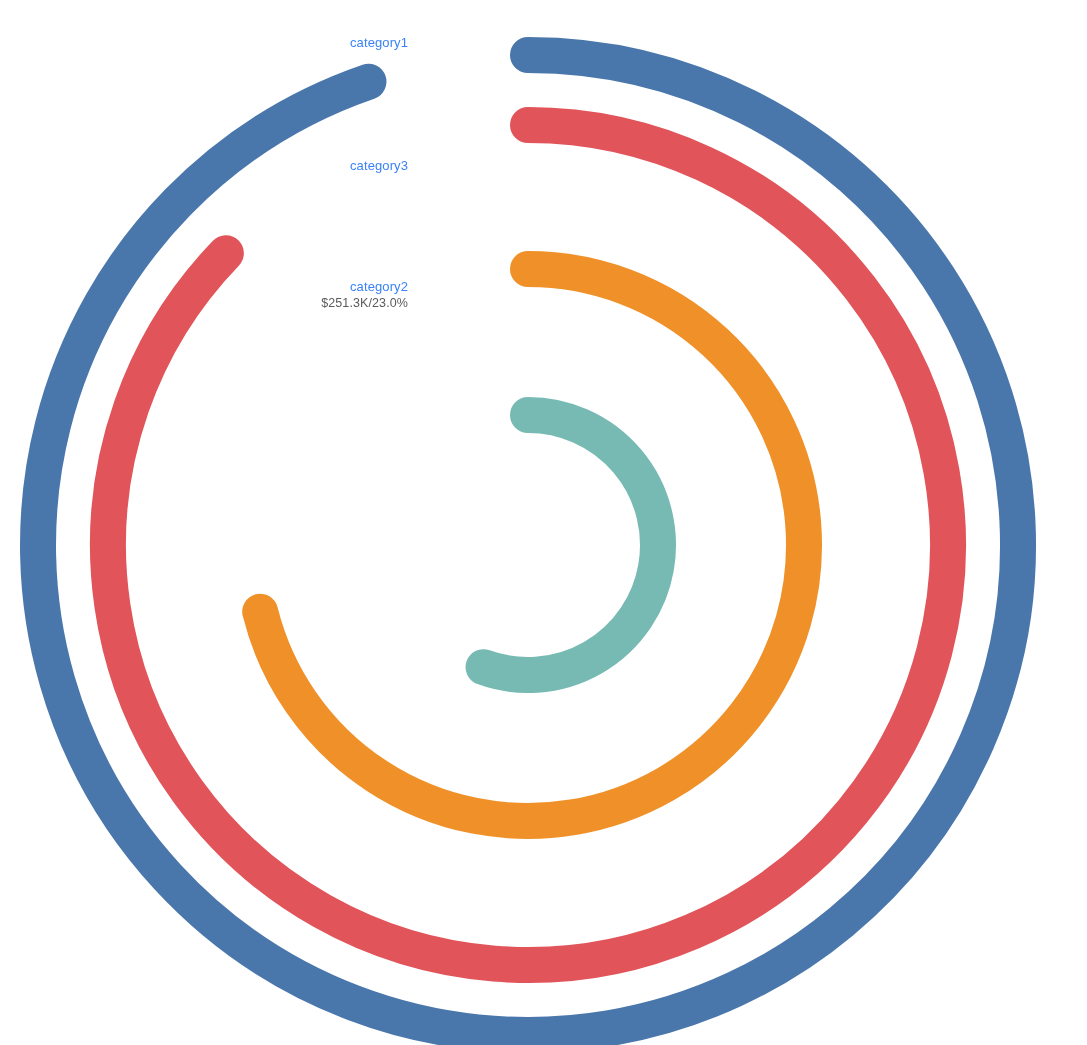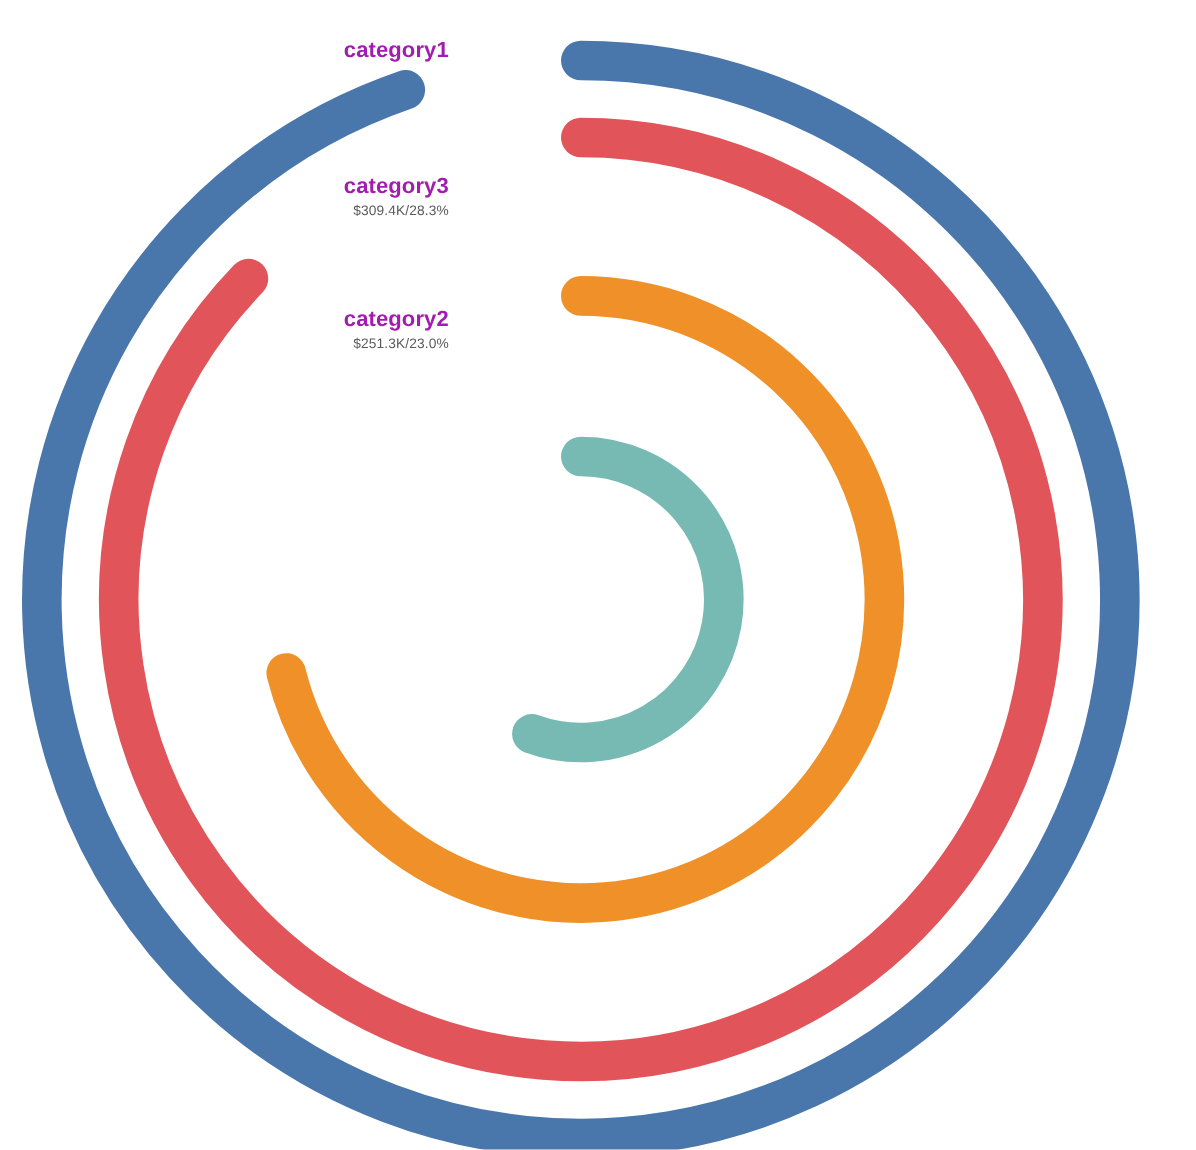--- a/index.html
+++ b/index.html
@@ -27,23 +27,23 @@
     height: 1045px;
     display: block;
   }
   .arc-label-group {
     position: absolute;
     text-align: right;
     line-height: 1.18;
     white-space: nowrap;
   }
   .arc-label-name {
-    font-size: 20px;
-    font-weight: bold;
-    color: #a21caf;
+    font-size: 13px;
+    font-weight: normal;
+    color: #3b82f6;
     letter-spacing: 0.1px;
   }
   .arc-label-value {
     font-size: 12.5px;
     font-weight: normal;
     color: #5b5b5b;
     margin-top: 2px;
     letter-spacing: 0.1px;
   }
 </style>
@@ -58,21 +58,20 @@
         <path d="M 528.00 269.00 A 276 276 0 1 1 260.20 611.77" fill="none" stroke="#ef9128" stroke-width="36" stroke-linecap="round"></path>
         <path d="M 528.00 415.00 A 130 130 0 1 1 483.54 667.16" fill="none" stroke="#77bab3" stroke-width="36" stroke-linecap="round"></path>
       </g>
   </svg>
   <div id="labels-layer">
       <div class="arc-label-group" style="left: 0px; top: 35px; width: 408px;">
         <div class="arc-label-name">category1</div>
       </div>
       <div class="arc-label-group" style="left: 0px; top: 158px; width: 408px;">
         <div class="arc-label-name">category3</div>
-        <div class="arc-label-value">$309.4K/28.3%</div>
       </div>
       <div class="arc-label-group" style="left: 0px; top: 279px; width: 408px;">
         <div class="arc-label-name">category2</div>
         <div class="arc-label-value">$251.3K/23.0%</div>
       </div>
       <div class="arc-label-group" style="left: 0px; top: 398px; width: 408px;">
       </div>
     </div>
 </div>
 

